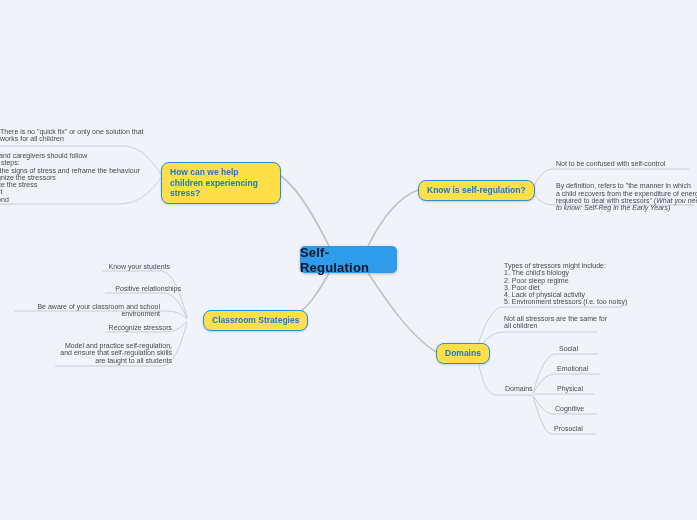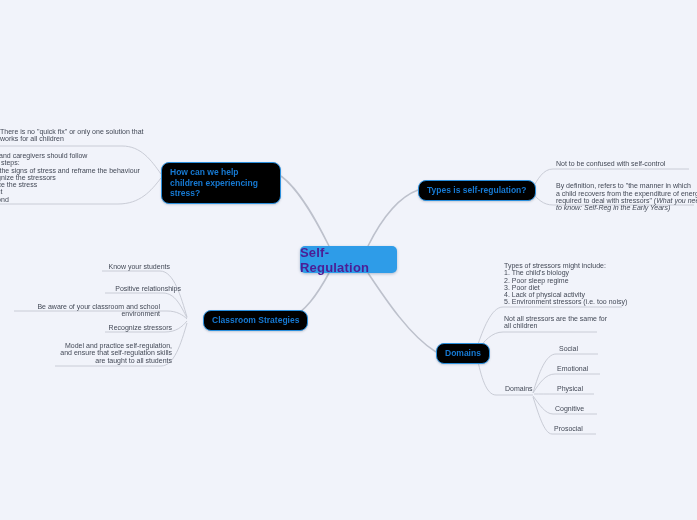--- a/index.html
+++ b/index.html
@@ -4,29 +4,29 @@
 <style>
   html,body{margin:0;padding:0;}
   .stage{
     position:relative;width:697px;height:520px;overflow:hidden;
     background:#f1f3fa;
     font-family:"Liberation Sans","DejaVu Sans",sans-serif;
   }
   .lines{position:absolute;left:0;top:0;}
   .node{
     position:absolute;box-sizing:border-box;
-    background:#000000;border:1.5px solid #2a8fdd;border-radius:8px;
+    background:#fde047;border:1.5px solid #2a8fdd;border-radius:8px;
     color:#1679d2;font-weight:bold;font-size:8.5px;line-height:1.25;
     padding:4px 8px;box-shadow:0 1px 2px rgba(60,70,90,.22);
     white-space:nowrap;cursor:pointer;
   }
   .node.multiline{white-space:normal;}
   .root{
     position:absolute;box-sizing:border-box;
-    background:#2e9ce8;border-radius:5px;color:#4c1d95;
+    background:#2e9ce8;border-radius:5px;color:#0f172a;
     font-weight:bold;font-size:13px;letter-spacing:.2px;
     display:flex;align-items:center;justify-content:center;
     box-shadow:0 1px 3px rgba(50,80,120,.35);cursor:pointer;
   }
   .subtext{
     position:absolute;color:#434956;font-size:7px;line-height:7.3px;
     white-space:pre-line;cursor:pointer;
   }
   .subtext.ralign{text-align:right;}
   .subtext .it{font-style:italic;}
@@ -61,21 +61,21 @@
       <path d="M 594 394 H 555 C 547 394, 540 394, 534 394"></path>
       <path d="M 597 414 H 553 C 545 414, 539 404, 533 396"></path>
       <path d="M 596 434 H 552 C 544 434, 538 412, 533 397"></path>
     </g>
   </svg>
 
   <div class="root" style="left:300px;top:246px;width:97px;height:27px;">Self-Regulation</div>
 
   <div class="node multiline" style="left:161px;top:162px;width:120px;">How can we help children experiencing stress?</div>
 
-  <div class="node" style="left:418px;top:180px;">Types is self-regulation?</div>
+  <div class="node" style="left:418px;top:180px;">Know is self-regulation?</div>
 
   <div class="node" style="left:187px;top:310px;margin-left:16px;">Classroom Strategies</div>
 
   <div class="node" style="left:436px;top:343px;">Domains</div>
 
   <div class="subtext" style="left:0px;top:128px;">There is no "quick fix" or only one solution that
 works for all children</div>
 
   <div class="subtext" style="left:-27px;top:152px;">Parents and caregivers should follow
 practical steps:

